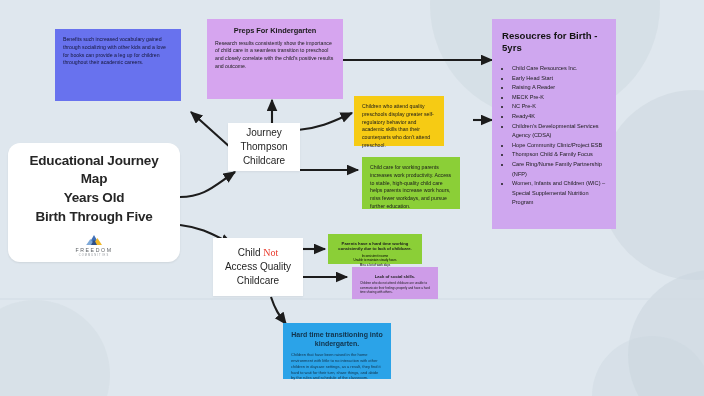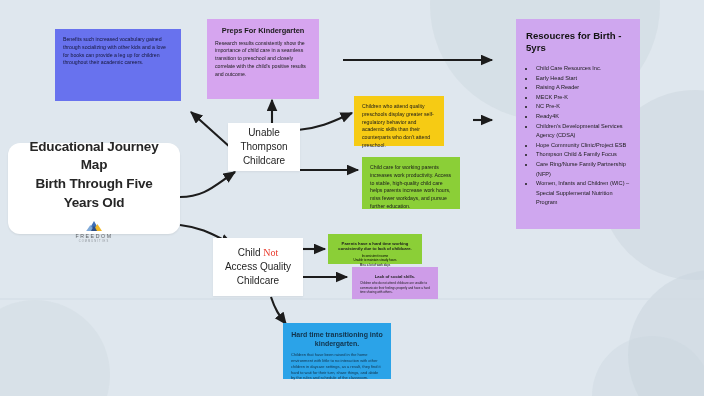--- a/index.html
+++ b/index.html
@@ -185,58 +185,58 @@
 
     <path d="M473,120 L492,120" stroke="#1c1c1c" stroke-width="2.1" fill="none" marker-end="url(#ah)"></path>
 
     <path d="M303,249 L325,249" stroke="#1c1c1c" stroke-width="2.1" fill="none" marker-end="url(#ah)"></path>
 
     <path d="M303,277 L347,277" stroke="#1c1c1c" stroke-width="2.1" fill="none" marker-end="url(#ah)"></path>
 
     <path d="M271,297 C276,312 280,316 286,324" stroke="#1c1c1c" stroke-width="2.1" fill="none" marker-end="url(#ah)"></path>
   </svg>
 
-  <div class="node title-card" style="left:8px;top:143px;width:172px;height:91px;">
+  <div class="node title-card" style="left:8px;top:143px;width:172px;height:119px;">
     <div class="line">Educational Journey</div>
     <div class="line">Map</div>
+    <div class="line">Years Old</div>
     <div class="line">Birth Through Five</div>
-    <div class="line">Years Old</div>
     <div class="logo-wrap">
       <svg width="18" height="11" viewBox="0 0 18 11">
         <polygon points="9,0 13,7 5,7" fill="#3f6fb5"></polygon>
         <polygon points="12.4,3 17,10 8,10" fill="#f0b828"></polygon>
         <polygon points="5.4,4 9.6,10 1.2,10" fill="#7fa9d8"></polygon>
         <polygon points="9,4.4 12,10 6,10" fill="#2e4f86"></polygon>
       </svg>
       <div class="logo-word">FREEDOM</div>
       <div class="logo-sub">COMMUNITIES</div>
     </div>
   </div>
 
   <div class="node decision" style="left:228px;top:123px;width:72px;height:48px;">
     <div>
-      <div>Unable</div>
+      <div>Journey</div>
       <div>Thompson</div>
       <div>Childcare</div>
     </div>
   </div>
 
   <div class="node decision" style="left:213px;top:238px;width:90px;height:58px;">
     <div>
       <div><span>Child </span><span class="hl">Not</span></div>
       <div>Access Quality</div>
       <div>Childcare</div>
     </div>
   </div>
 
   <div class="node card blue" style="left:55px;top:29px;width:126px;height:72px;">
     <p>Benefits such increased vocabulary gained through socializing with other kids and a love for books can provide a leg up for children throughout their academic careers.</p>
   </div>
 
-  <div class="node card purple" style="left:207px;top:19px;width:112px;height:80px;">
+  <div class="node card purple" style="left:207px;top:19px;width:136px;height:80px;">
     <h4>Preps For Kindergarten</h4>
     <p>Research results consistently show the importance of child care in a seamless transition to preschool and closely correlate with the child's positive results and outcome.</p>
   </div>
 
   <div class="node card yellow" style="left:354px;top:96px;width:90px;height:50px;">
     <p>Children who attend quality preschools display greater self-regulatory behavior and academic skills than their counterparts who don't attend preschool.</p>
   </div>
 
   <div class="node card green" style="left:362px;top:157px;width:98px;height:52px;">
     <p>Child care for working parents increases work productivity. Access to stable, high-quality child care helps parents increase work hours, miss fewer workdays, and pursue further education.</p>
@@ -256,21 +256,21 @@
   <div class="node card lilac tiny" style="left:352px;top:267px;width:86px;height:32px;">
     <h4>Lack of social skills.</h4>
     <p>Children who do not attend childcare are unable to communicate their feelings properly and have a hard time sharing with others.</p>
   </div>
 
   <div class="node card sky" style="left:283px;top:323px;width:108px;height:56px;">
     <h4>Hard time transitioning into kindergarten.</h4>
     <p style="font-size:4px;line-height:1.45;">Children that have been raised in the home environment with little to no interaction with other children in daycare settings, as a result, they find it hard to wait for their turn, share things, and abide by the rules and schedule of the classroom.</p>
   </div>
 
-  <div class="node card res" style="left:516px;top:19px;width:124px;height:210px;">
+  <div class="node card res" style="left:492px;top:19px;width:124px;height:210px;">
     <h4>Resoucres for Birth - 5yrs</h4>
     <ul>
       <li>Child Care Resources Inc.</li>
       <li>Early Head Start</li>
       <li>Raising A Reader</li>
       <li>MECK Pre-K</li>
       <li>NC Pre-K</li>
       <li>Ready4K</li>
       <li>Children's Developmental Services Agency (CDSA)</li>
       <li>Hope Community Clinic/Project ESB</li>

